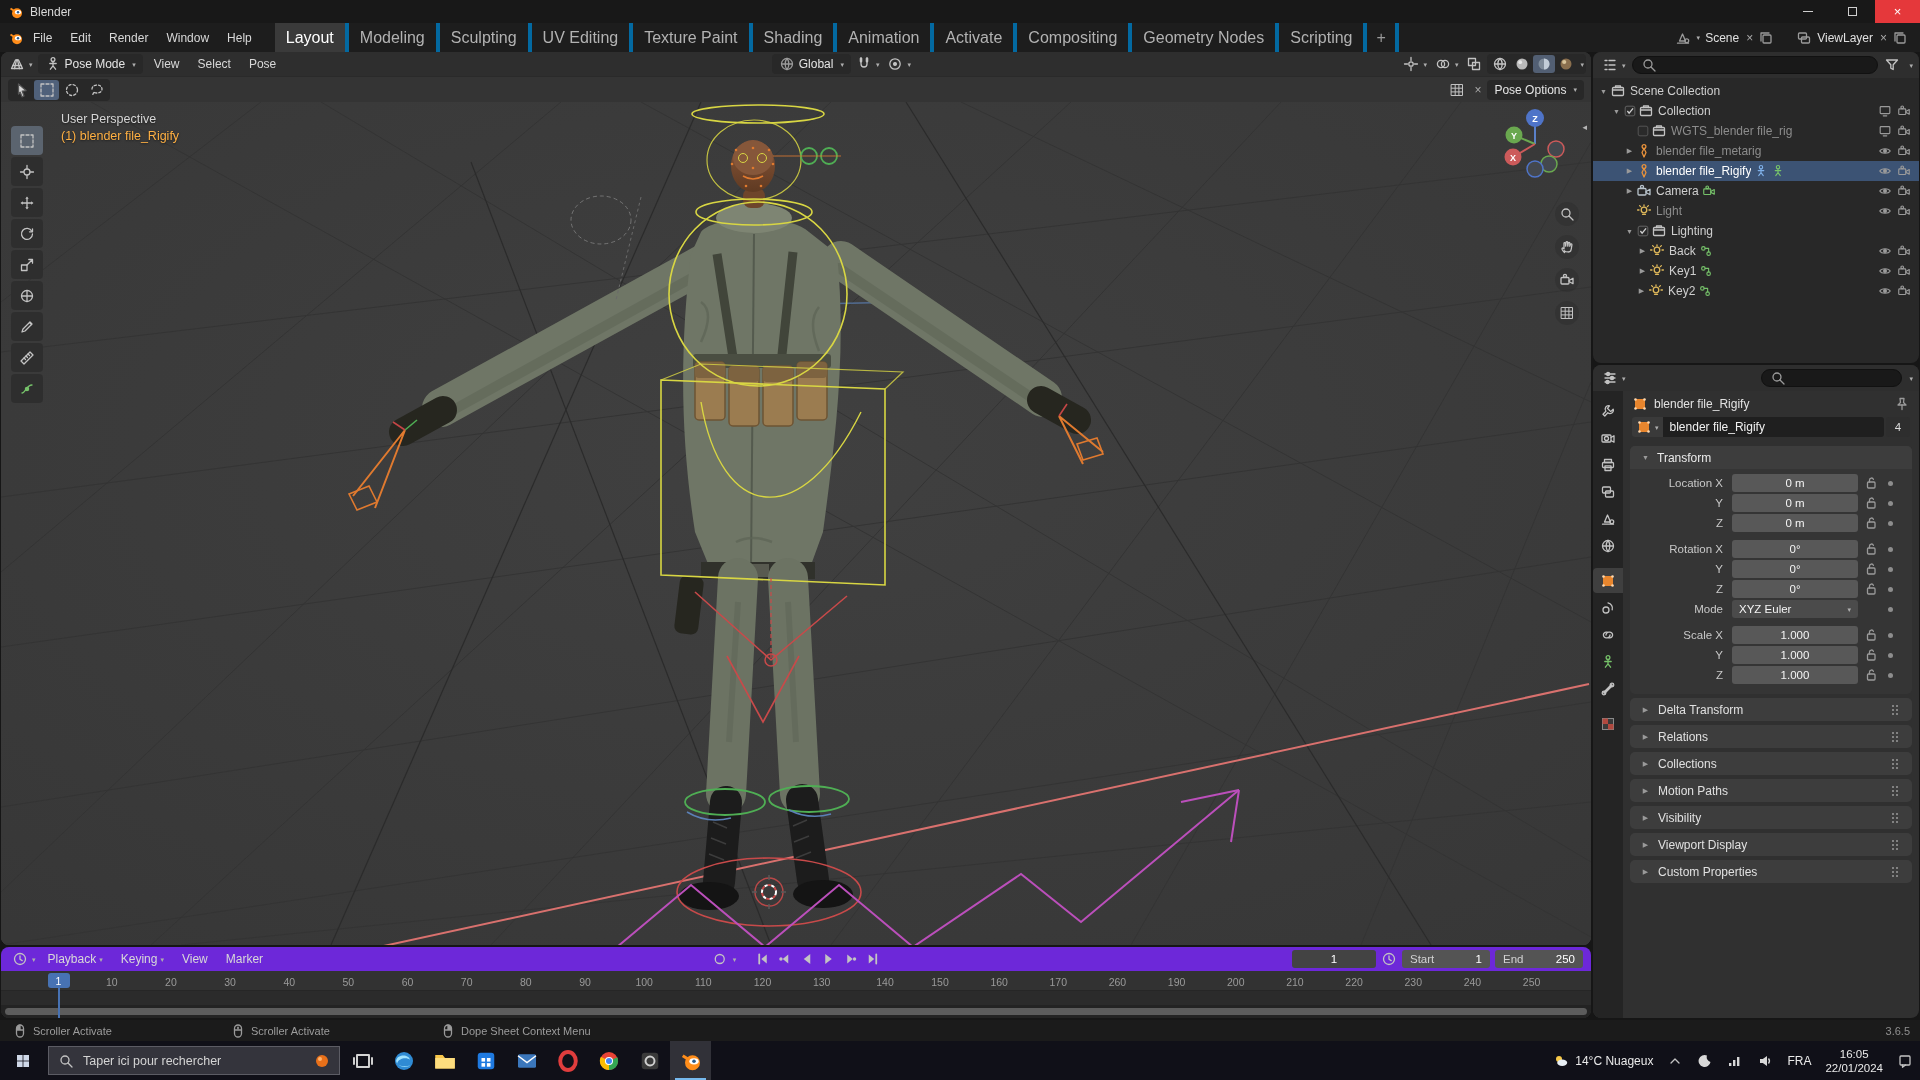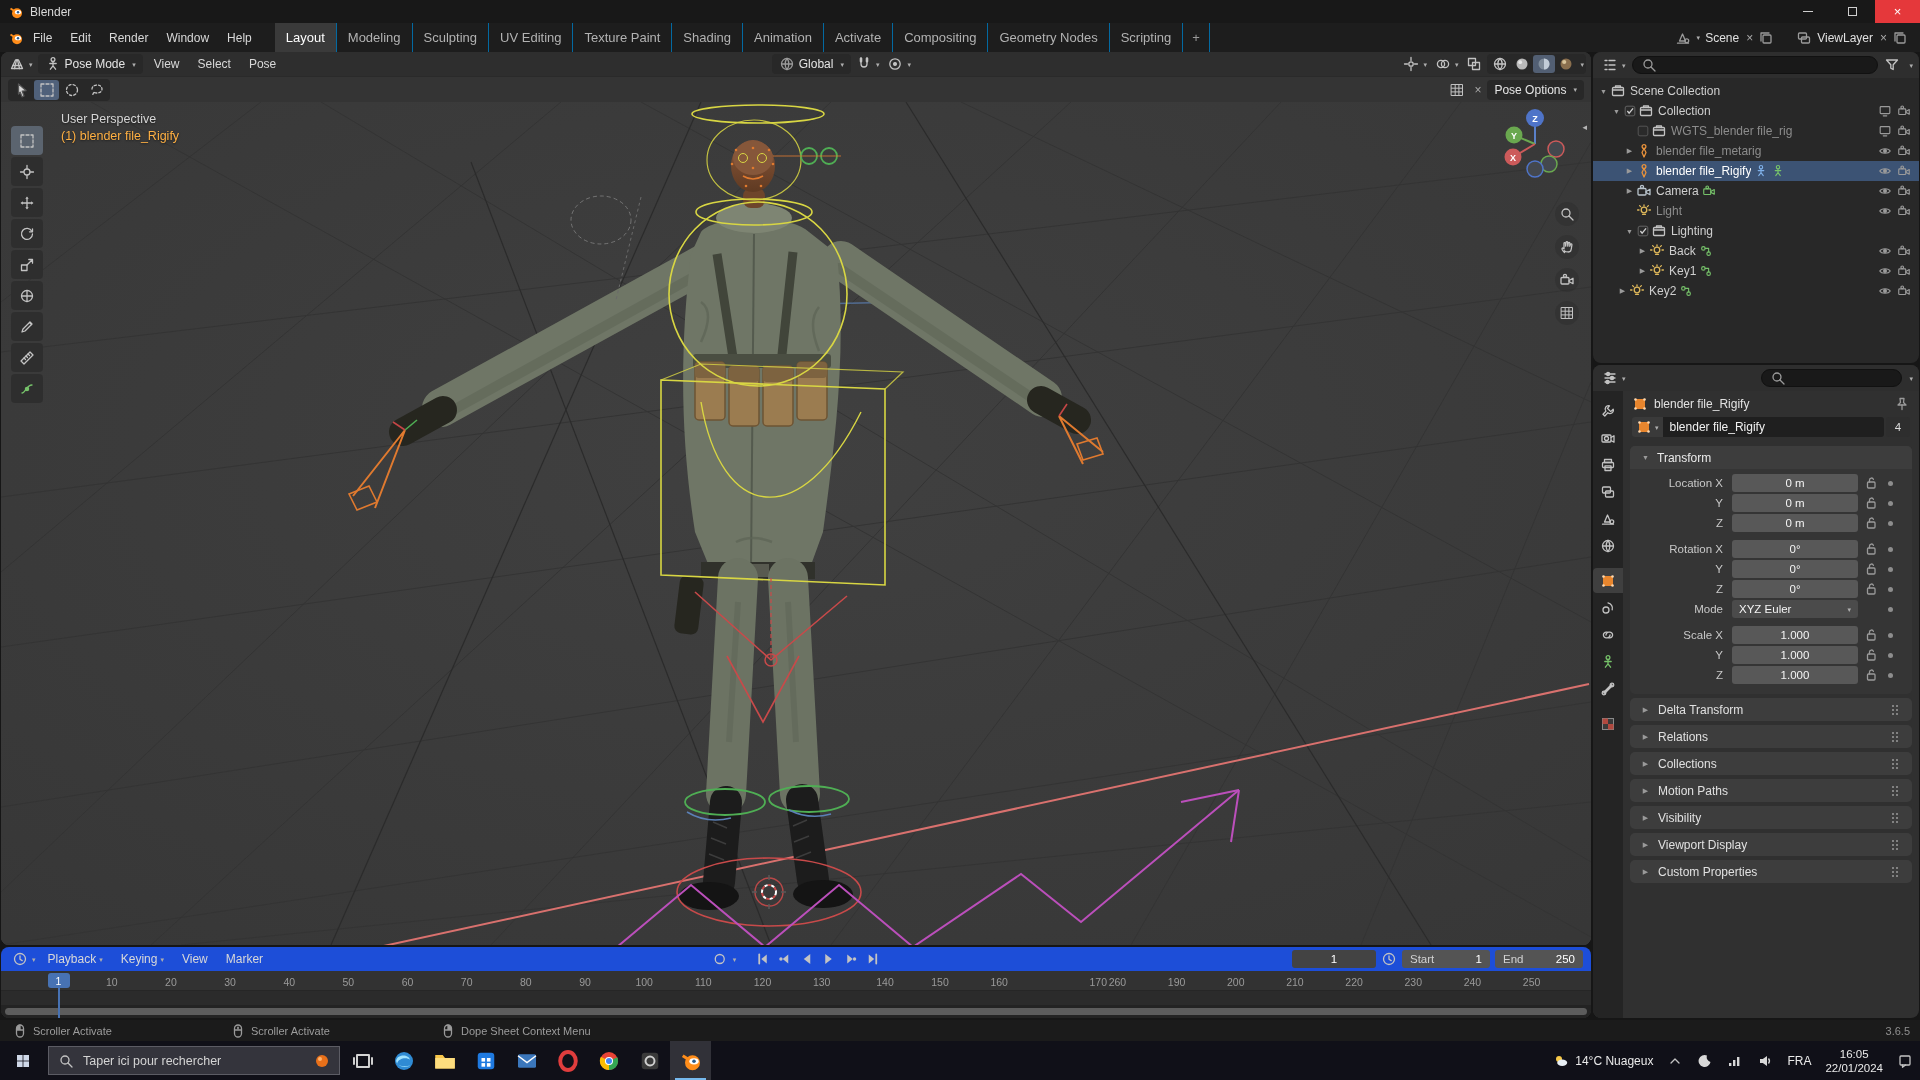--- a/index.html
+++ b/index.html
@@ -21,21 +21,21 @@
   .tb-btn{width:45px;height:100%;display:flex;align-items:center;justify-content:center;color:#cfcfcf}
   .tb-btn.close{background:#e5383b;color:#fff}
   .minbar{width:10px;height:1px;background:#cfcfcf;display:block}
   .maxbox{width:9px;height:9px;border:1px solid #cfcfcf;display:block}
   .xmark{font-size:13px;line-height:1}
   
   .topbar{position:absolute;top:23px;left:0;right:0;height:29px;background:#1d1d1d;display:flex;align-items:center;padding:0 8px}
   .menus{display:flex;height:100%}
   .menu-item{padding:0 9px;display:flex;align-items:center;color:#d8d8d8;font-size:12px}
   .workspaces{display:flex;height:100%;margin-left:14px}
-  .ws-tab{padding:0 11px;display:flex;align-items:center;color:#b2b2b2;font-size:13px;border-right:1px solid #0369a1}
+  .ws-tab{padding:0 11px;display:flex;align-items:center;color:#b2b2b2;font-size:16px;border-right:4px solid #0369a1}
   .ws-tab.active{background:#3a3a3a;color:#fff}
   .ws-tab.add{color:#9a9a9a;padding:0 9px}
   .scene-group{display:flex;align-items:center;gap:3px;margin-left:14px;height:22px;padding:0 4px}
   .sel-label{color:#e0e0e0;margin:0 2px}
   .xbtn{color:#a8a8a8;font-size:12px;padding:0 2px}
   
   .editor-3d{position:absolute;top:52px;left:1px;width:1590px;height:893px;border-radius:8px;overflow:hidden;background:#3b3b3b;display:flex;flex-direction:column}
   .vheader{height:24px;background:#2e2e2e;display:flex;align-items:center;gap:2px;padding:0 5px;flex:none}
   .hbtn{display:inline-flex;align-items:center;gap:1px;padding:0 3px;height:20px;border-radius:3px;color:#c3c3c3;flex:none}
   .dd{display:inline-flex;align-items:center;gap:4px;background:#282828;height:20px;padding:0 7px;border-radius:4px;color:#e4e4e4;flex:none}
@@ -53,21 +53,21 @@
   .vp-toolbar{position:absolute;left:10px;top:24px;display:flex;flex-direction:column;gap:2px}
   .tool-btn{width:32px;height:29px;background:#2e2e2eE6;border-radius:4px;display:flex;align-items:center;justify-content:center;color:#c9c9c9}
   .tool-btn.active{background:#5b646f}
   .gizmo{position:absolute;right:20px;top:4px;width:72px;height:72px}
   .gizmo text{font-family:"Liberation Sans",sans-serif;font-weight:bold}
   .vp-side{position:absolute;right:12px;top:100px;display:flex;flex-direction:column;gap:9px}
   .side-btn{width:24px;height:24px;display:flex;align-items:center;justify-content:center;color:#c9c9c9;background:rgba(40,40,40,.35);border-radius:12px}
   .npanel-toggle{position:absolute;right:4px;top:20px;color:#b5b5b5;font-size:9px}
   
   .editor-timeline{position:absolute;top:947px;left:1px;width:1590px;height:71px;border-radius:8px;overflow:hidden;background:#2b2b2b}
-  .tl-header{height:24px;background:#1d4ed8;display:flex;align-items:center;padding:0 8px;position:relative}
+  .tl-header{height:24px;background:#6d28d9;display:flex;align-items:center;padding:0 8px;position:relative}
   .transport{position:absolute;left:50%;transform:translateX(-50%);display:flex;align-items:center;gap:2px}
   .tp-btn{width:20px;height:17px;display:flex;align-items:center;justify-content:center;color:#cdcdcd}
   .autokey-group{display:flex;align-items:center;margin-right:14px}
   .tl-right{margin-left:auto;display:flex;align-items:center;gap:5px}
   .tl-framefield{width:84px;height:18px;background:#434343;border-radius:3px;display:flex;align-items:center;justify-content:center;color:#fff;font-size:11.5px}
   .tl-se{width:88px;height:18px;background:#545454;border-radius:3px;display:flex;align-items:center;justify-content:space-between;padding:0 8px;color:#fff;font-size:11.5px}
   .tl-se .dimt{color:#d2d2d2}
   .tl-body{position:relative;height:47px;background:#2b2b2b}
   .ruler{position:absolute;top:0;left:0;right:0;height:20px;background:#323232;border-bottom:1px solid #262626}
   .tick{position:absolute;bottom:2px;transform:translateX(-50%);font-size:10.5px;color:#9a9a9a}
@@ -765,21 +765,21 @@
         <span class="tick" style="left: 465.704px;">70</span>
         <span class="tick" style="left: 524.864px;">80</span>
         <span class="tick" style="left: 584.024px;">90</span>
         <span class="tick" style="left: 643.184px;">100</span>
         <span class="tick" style="left: 702.344px;">110</span>
         <span class="tick" style="left: 761.504px;">120</span>
         <span class="tick" style="left: 820.664px; margin-top: 44px;">130</span>
         <span class="tick" style="left: 884px;">140</span>
         <span class="tick" style="left: 938.984px;">150</span>
         <span class="tick" style="left: 998.144px;">160</span>
-        <span class="tick" style="left: 1057.3px; margin-left: 40px;">170</span>
+        <span class="tick" style="left: 1057.3px;">170</span>
         <span class="tick" style="left: 1116.46px;">260</span>
         <span class="tick" style="left: 1175.62px;">190</span>
         <span class="tick" style="left: 1234.78px;">200</span>
         <span class="tick" style="left: 1293.94px;">210</span>
         <span class="tick" style="left: 1353.1px;">220</span>
         <span class="tick" style="left: 1412.26px;">230</span>
         <span class="tick" style="left: 1471.42px;">240</span>
         <span class="tick" style="left: 1530.58px;">250</span>
       </div>
     <div class="track"></div>
@@ -1080,21 +1080,21 @@
           </svg>
         </span>
         <span class="ic ic12 oright">
           <svg viewBox="0 0 16 16" width="14" height="14" fill="none" stroke="currentColor" stroke-width="1.3" stroke-linecap="round" stroke-linejoin="round" style="width:100%;height:100%">
             <rect x="2" y="5.5" width="8" height="6.5" rx="1"></rect>
             <path d="M10 8.5l4-2.2v5.4l-4-2.2"></path>
             <circle cx="6" cy="3.8" r="1.5"></circle>
           </svg>
         </span>
       </div>
-      <div class="orow" style="padding-left: 23px;">
+      <div class="orow" style="padding-left: 42px;">
         <span class="odisc">▶</span>
         <span class="ic ic12 ylw">
           <svg viewBox="0 0 16 16" width="14" height="14" fill="none" stroke="currentColor" stroke-width="1.3" stroke-linecap="round" stroke-linejoin="round" style="width:100%;height:100%">
             <circle cx="8" cy="7" r="2.8"></circle>
             <path d="M8 1.8V3M13 7h1.4M1.6 7H3M11.4 3.6l1-1M4.6 3.6l-1-1M6.5 11.3h3"></path>
           </svg>
         </span>
         <span class="olabel">Key2</span>
         <span class="ic ic12 oex grn">
           <svg viewBox="0 0 16 16" width="14" height="14" fill="none" stroke="currentColor" stroke-width="1.3" stroke-linecap="round" stroke-linejoin="round" style="width:100%;height:100%">

